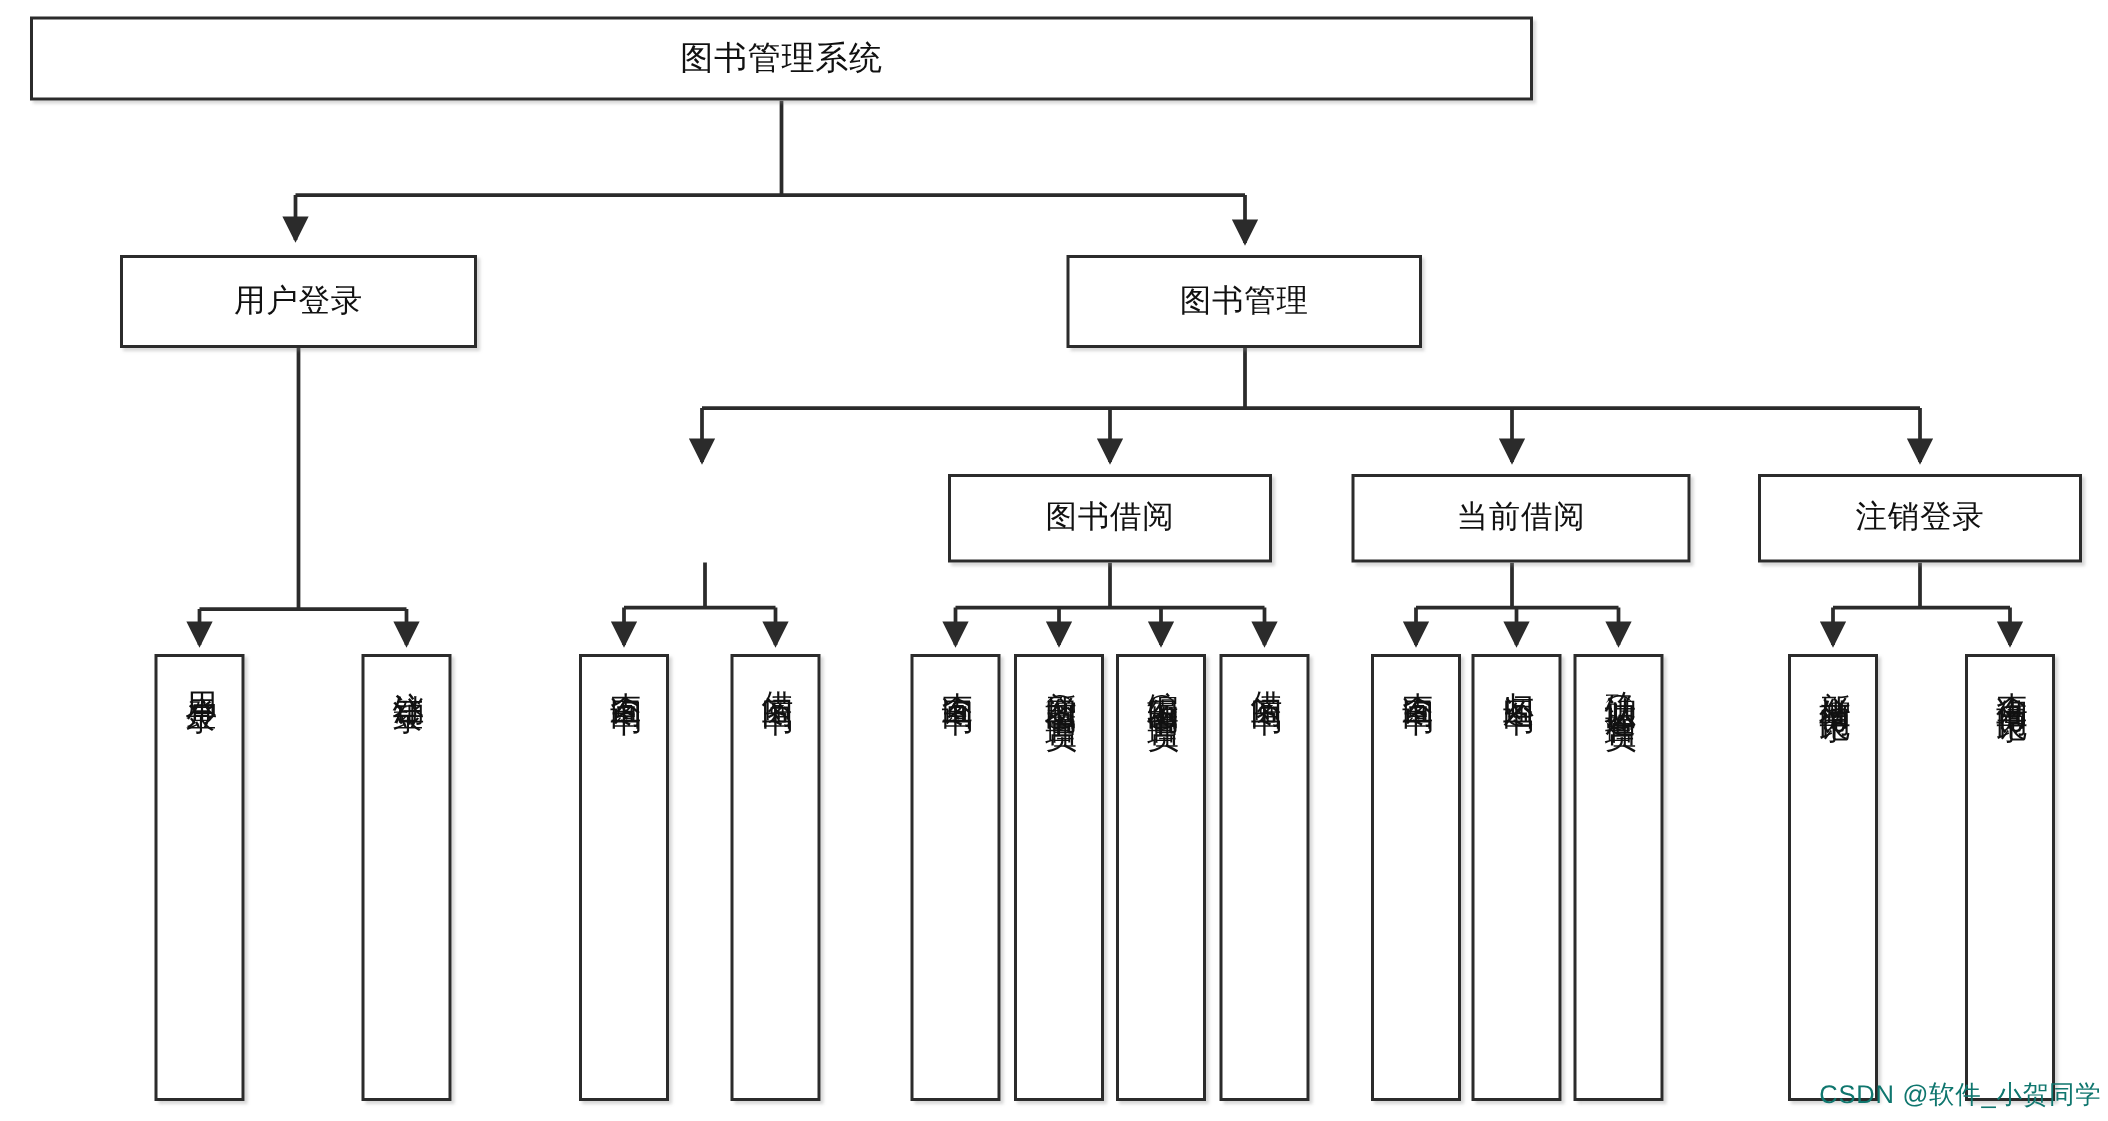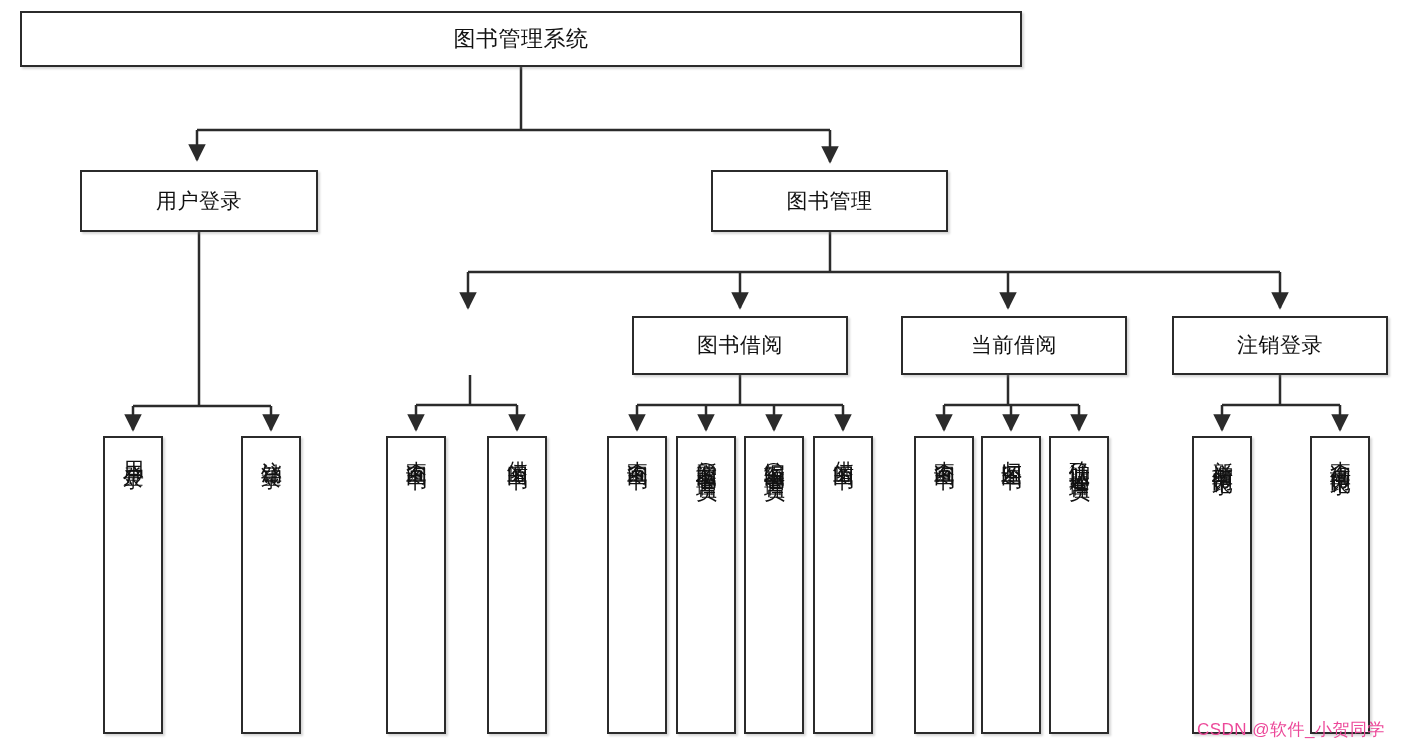--- a/index.html
+++ b/index.html
@@ -51,24 +51,24 @@
   }
   .node.vertical .label {
     writing-mode: vertical-rl;
     text-orientation: upright;
     font-size: 21px;
     letter-spacing: 3px;
   }
   .node.root .label { font-size: 22px; }
   .watermark {
     position: absolute;
-    right: 20px;
+    right: 4px;
     bottom: 6px;
     font-size: 17px;
-    color: #ec4899;
+    color: #0f766e;
     white-space: nowrap;
     letter-spacing: 0.5px;
     margin-top: 40px;
   }
 </style>
 </head>
 <body>
 
 <div id="canvas">
 

